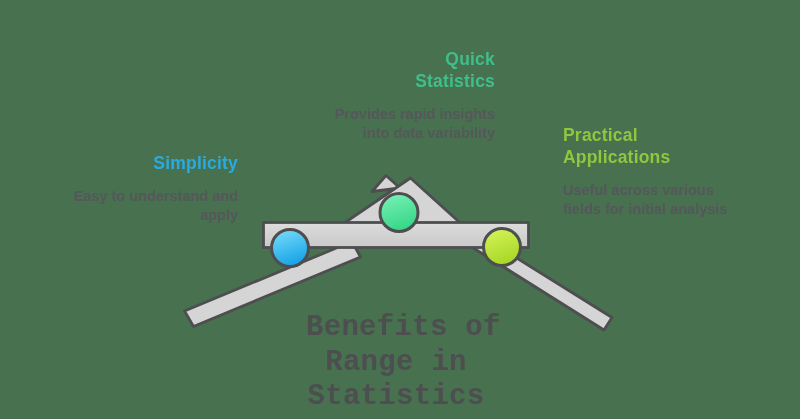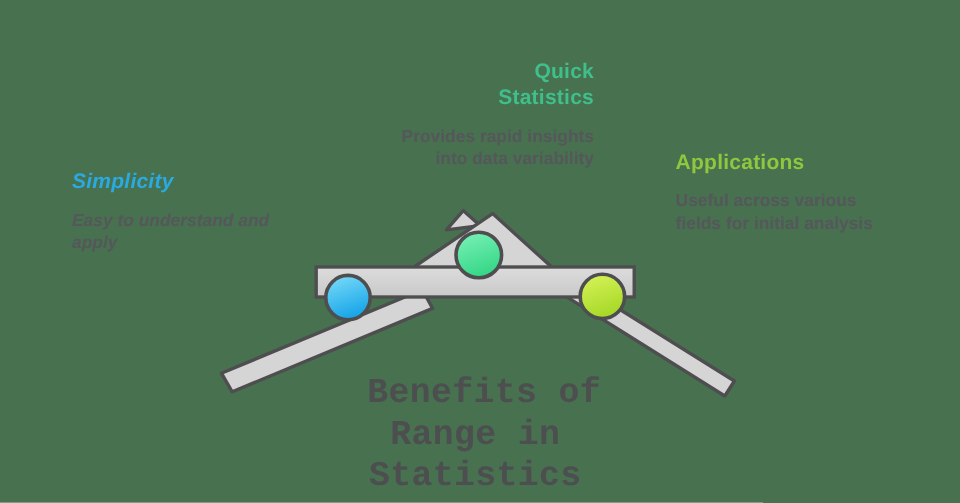--- a/index.html
+++ b/index.html
@@ -33,23 +33,23 @@
   .benefit-body {
     margin-top: 13px;
     color: #55575b;
     font-size: 14.5px;
     line-height: 19px;
     font-weight: 700;
   }
   .line { white-space: nowrap; }
   #block-simplicity {
     left: 60px;
-    top: 140px;
+    top: 152px;
     width: 178px;
-    font-style: italic;
+    text-align: right;
   }
   #block-quick {
     left: 303px;
     top: 48px;
     width: 192px;
     text-align: right;
   }
   #block-practical {
     left: 563px;
     top: 124px;
@@ -128,20 +128,21 @@
       <div class="line">Statistics</div>
     </div>
     <div class="benefit-body">
       <div class="line">Provides rapid insights</div>
       <div class="line">into data variability</div>
     </div>
   </div>
 
   <div class="benefit-block" id="block-practical">
     <div class="benefit-title" style="color: rgb(143, 199, 62);">
+      <div class="line">Practical</div>
       <div class="line">Applications</div>
     </div>
     <div class="benefit-body">
       <div class="line">Useful across various</div>
       <div class="line">fields for initial analysis</div>
     </div>
   </div>
 
   <div id="main-title" style="color: rgb(77, 78, 80);">
     <div class="line">Benefits of</div>

